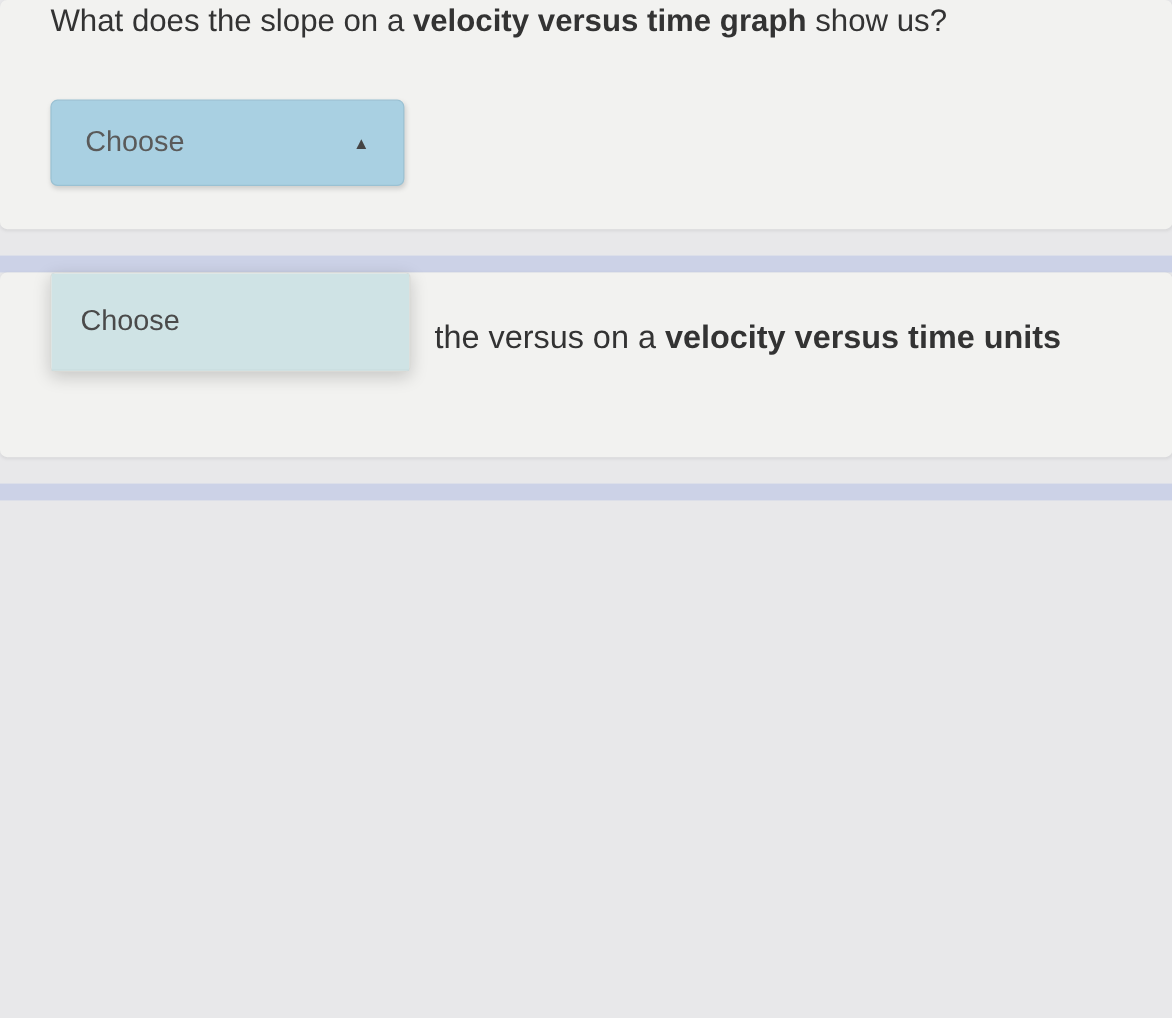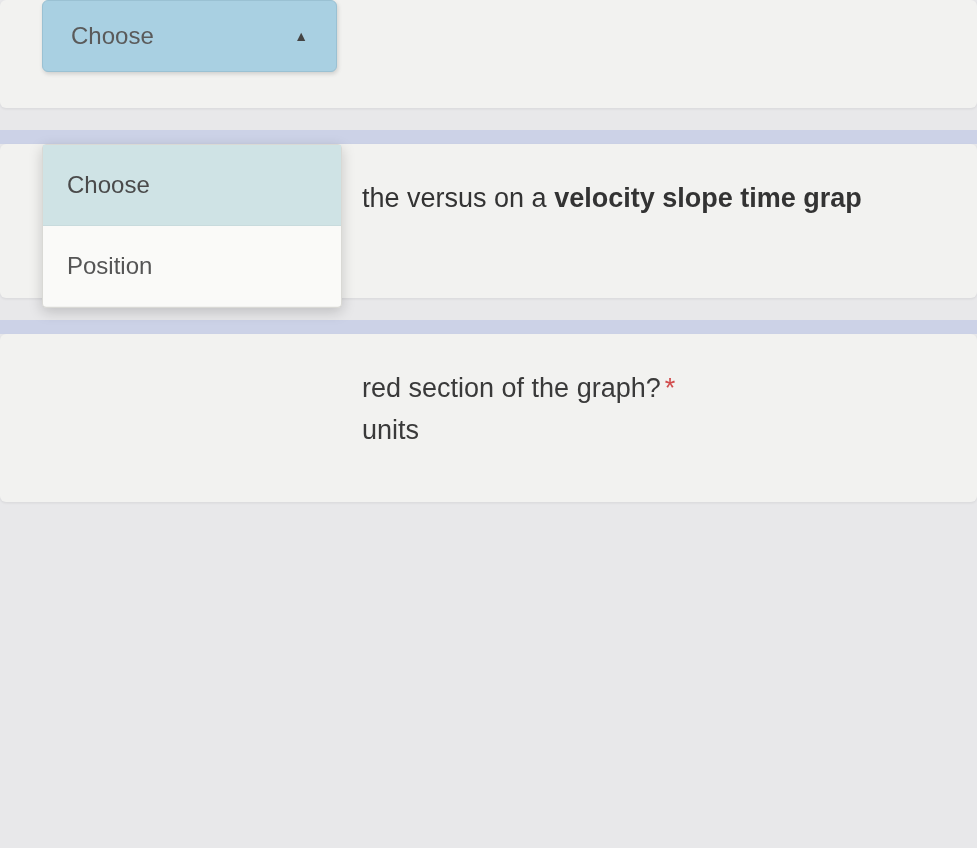--- a/index.html
+++ b/index.html
@@ -118,45 +118,39 @@
       padding-top: 34px;
       padding-bottom: 50px;
     }
   </style>
 </head>
 <body>
 
 <div class="stack">
 
   <div class="card first">
+    <p class="question-text">
+      <span>What does the slope on a </span><b>velocity versus time graph</b><span> show us?</span>
+    </p>
     <div class="dropdown-button">
       <span>Choose</span>
       <span class="caret">▲</span>
     </div>
   </div>
 
   <div class="separator"></div>
 
   <div class="card second q2-wrap">
     <div class="q2-text">
-      <span>the versus on a </span><b>velocity slope time grap</b>
+      <span>the versus on a </span><b>velocity versus time units</b>
     </div>
 
     <div class="dropdown-menu">
       <div class="item selected">
         <span>Choose</span>
       </div>
-      <div class="item">
-        <span>Position</span>
-      </div>
     </div>
   </div>
 
   <div class="separator"></div>
 
-  <div class="card third">
-    <div class="q3-text">
-      <span>red section of the graph?</span><span class="req">*</span><br>
-      <span>units</span>
-    </div>
-  </div>
 
 </div>
 
 </body></html>

